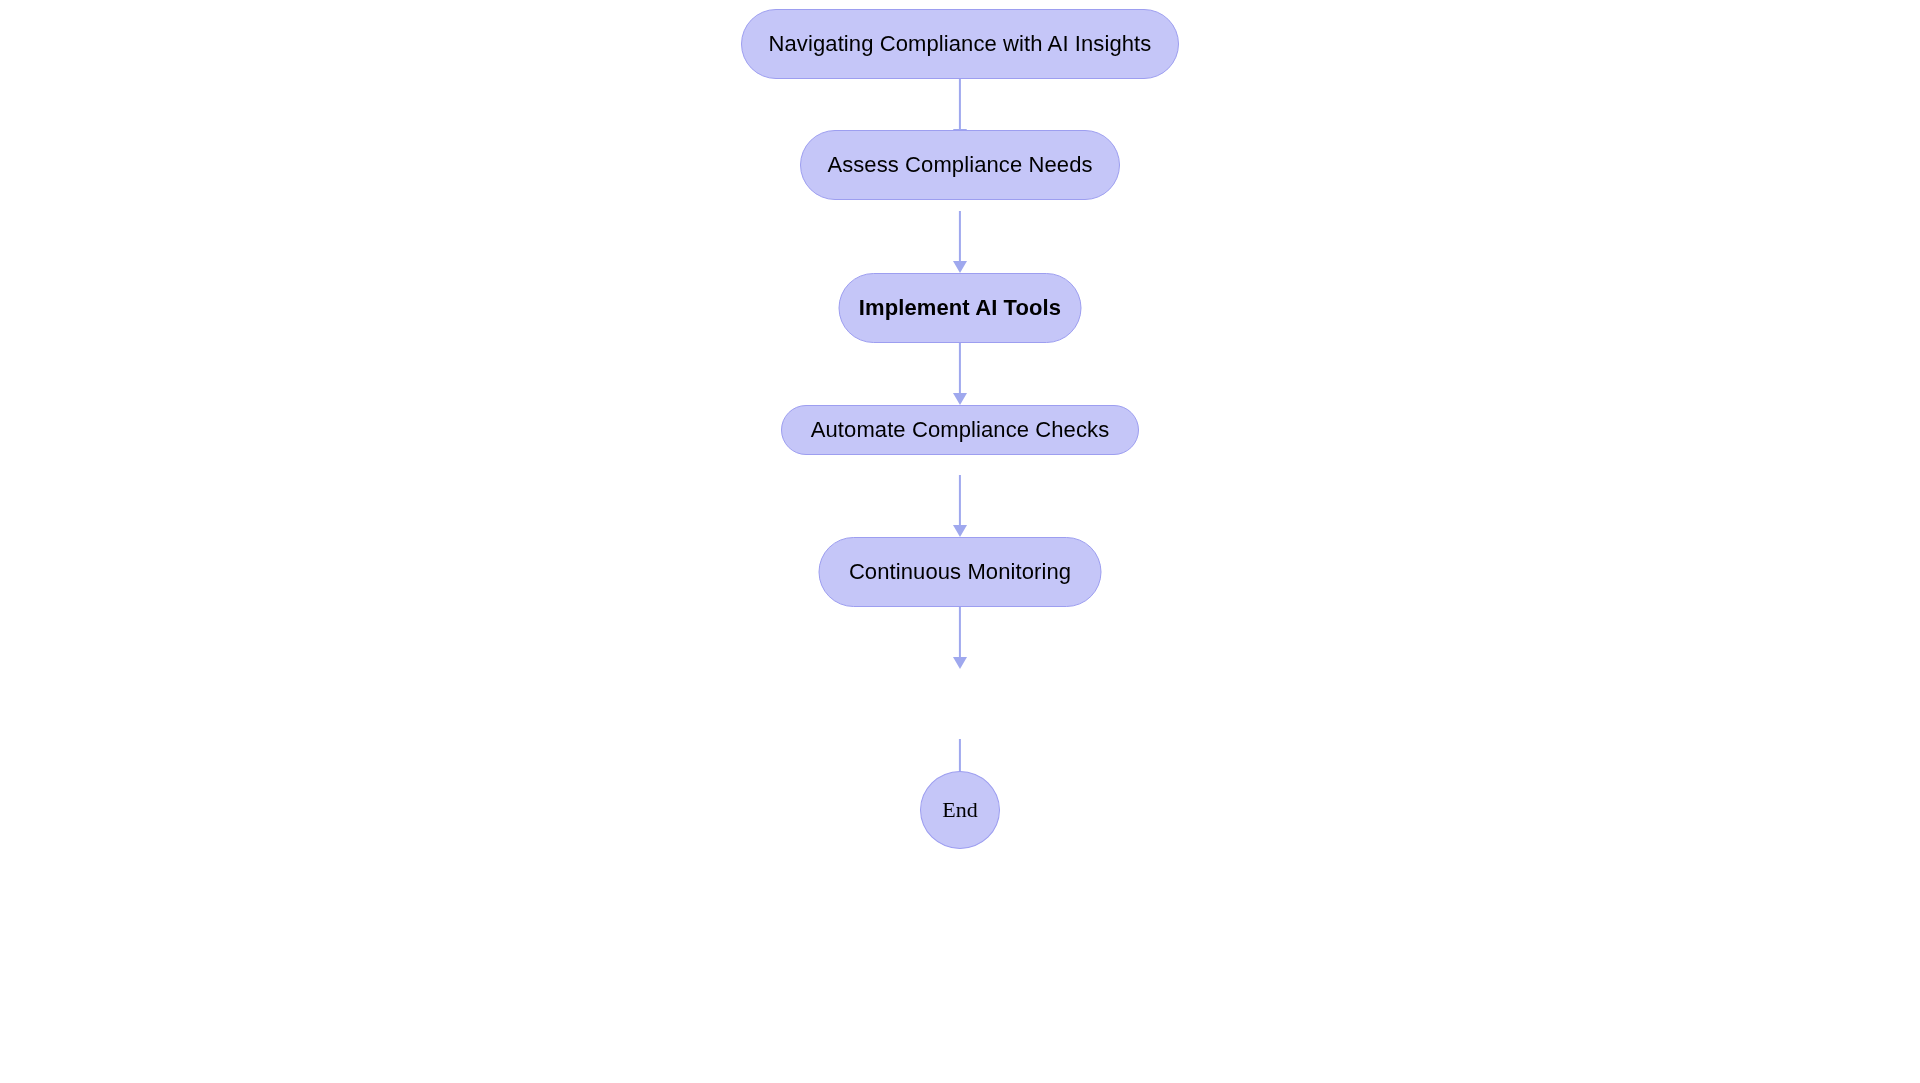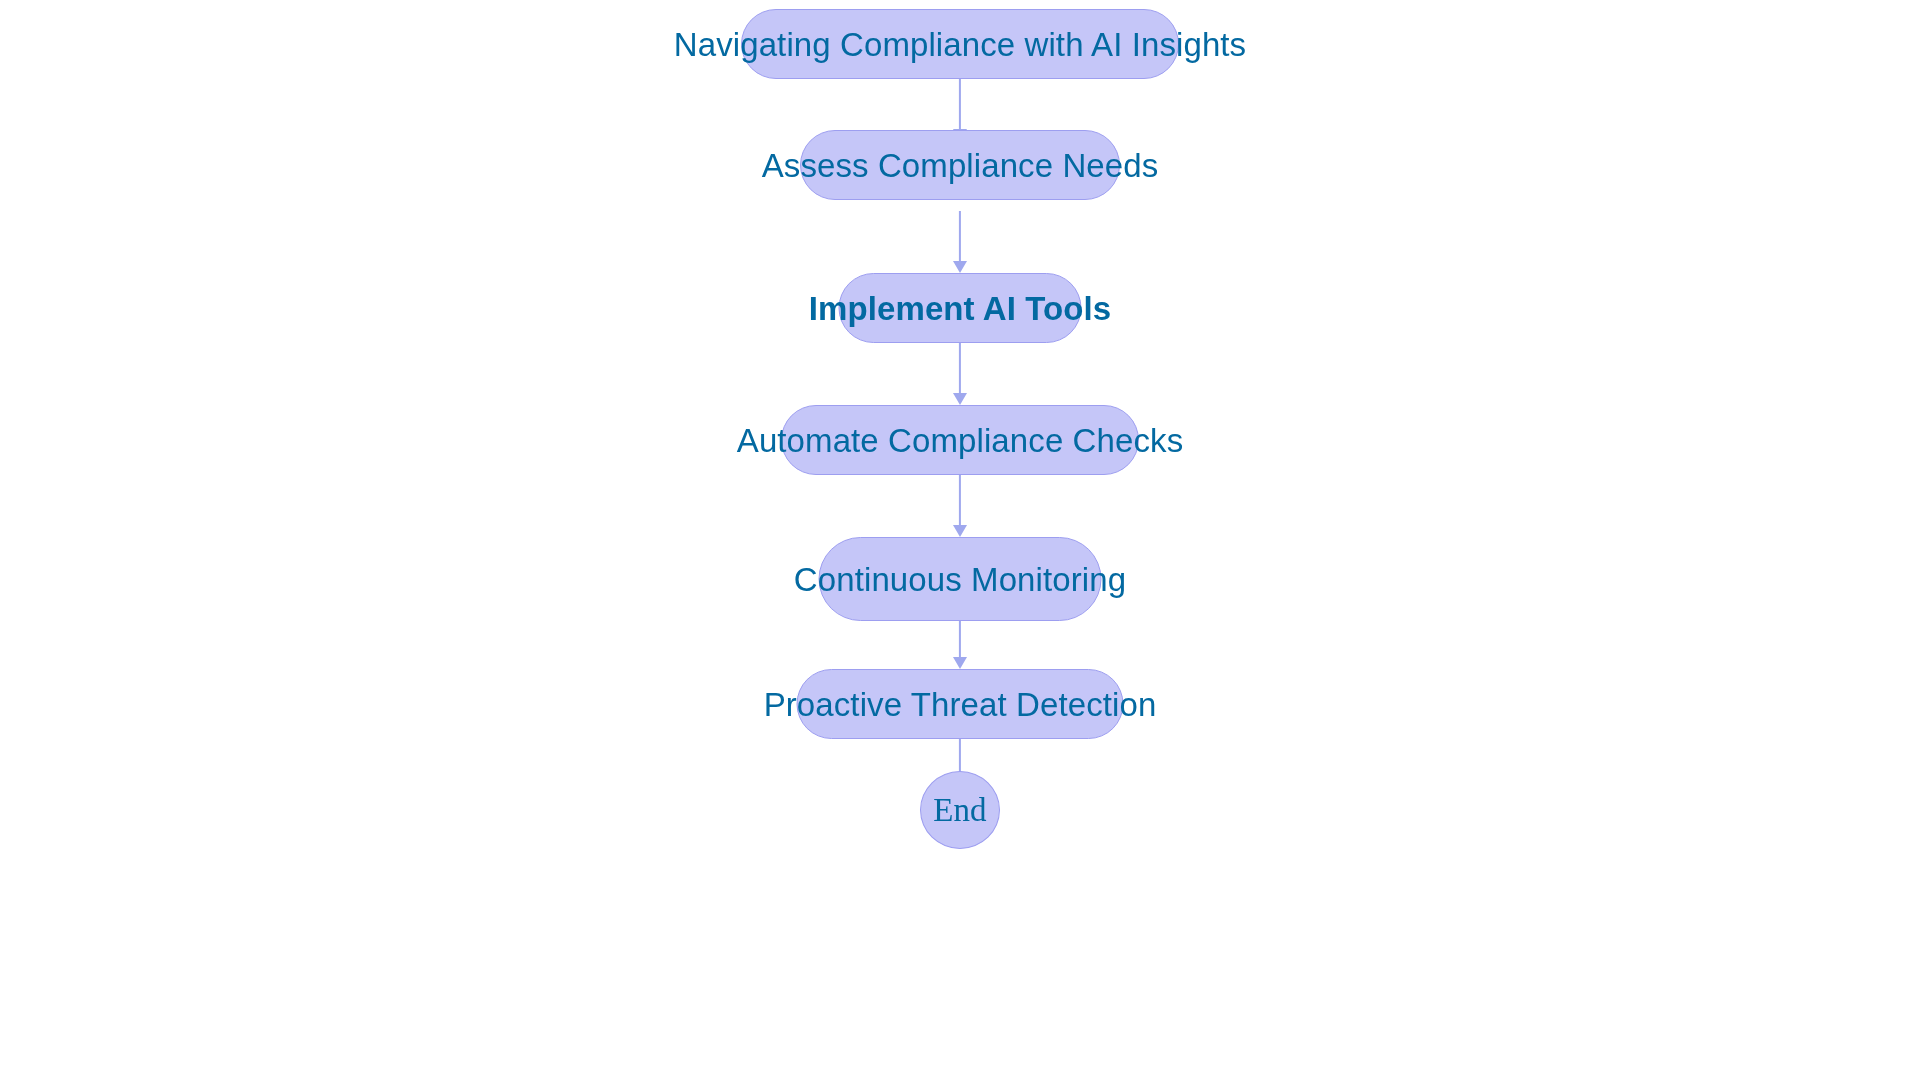--- a/index.html
+++ b/index.html
@@ -34,22 +34,22 @@
     position: absolute;
     left: 50%;
     transform: translateX(-50%);
     box-sizing: border-box;
     background: #c5c6f8;
     border: 1.6px solid #9d9ef0;
     border-radius: 999px;
     display: flex;
     align-items: center;
     justify-content: center;
-    color: #0369a1;
-    font-size: 33px;
+    color: #000000;
+    font-size: 22px;
     font-weight: 400;
     letter-spacing: 0.1px;
     white-space: nowrap;
     line-height: 1;
   }
   .node.terminal {
     border-radius: 50%;
   }
   .node-label {
     display: block;
@@ -124,30 +124,27 @@
     </div>
 
     <div class="node" style="top:130px;width:320px;height:70px;">
       <span class="node-label">Assess Compliance Needs</span>
     </div>
 
     <div class="node" style="top:273px;width:243px;height:70px;font-weight:bold;">
       <span class="node-label">Implement AI Tools</span>
     </div>
 
-    <div class="node" style="top:405px;width:358px;height:70px;">
+    <div class="node" style="top:405px;width:358px;height:50px;">
       <span class="node-label">Automate Compliance Checks</span>
     </div>
 
-    <div class="node" style="top:537px;width:283px;height:84px;">
+    <div class="node" style="top:537px;width:283px;height:70px;">
       <span class="node-label">Continuous Monitoring</span>
     </div>
 
-    <div class="node" style="top:669px;width:327px;height:70px;">
-      <span class="node-label">Proactive Threat Detection</span>
-    </div>
 
     <div class="node terminal" style="top:771px;width:80px;height:78px;font-family:Liberation Serif, serif;">
       <span class="node-label">End</span>
     </div>
 
   </div>
 </div>
 
 </body></html>

